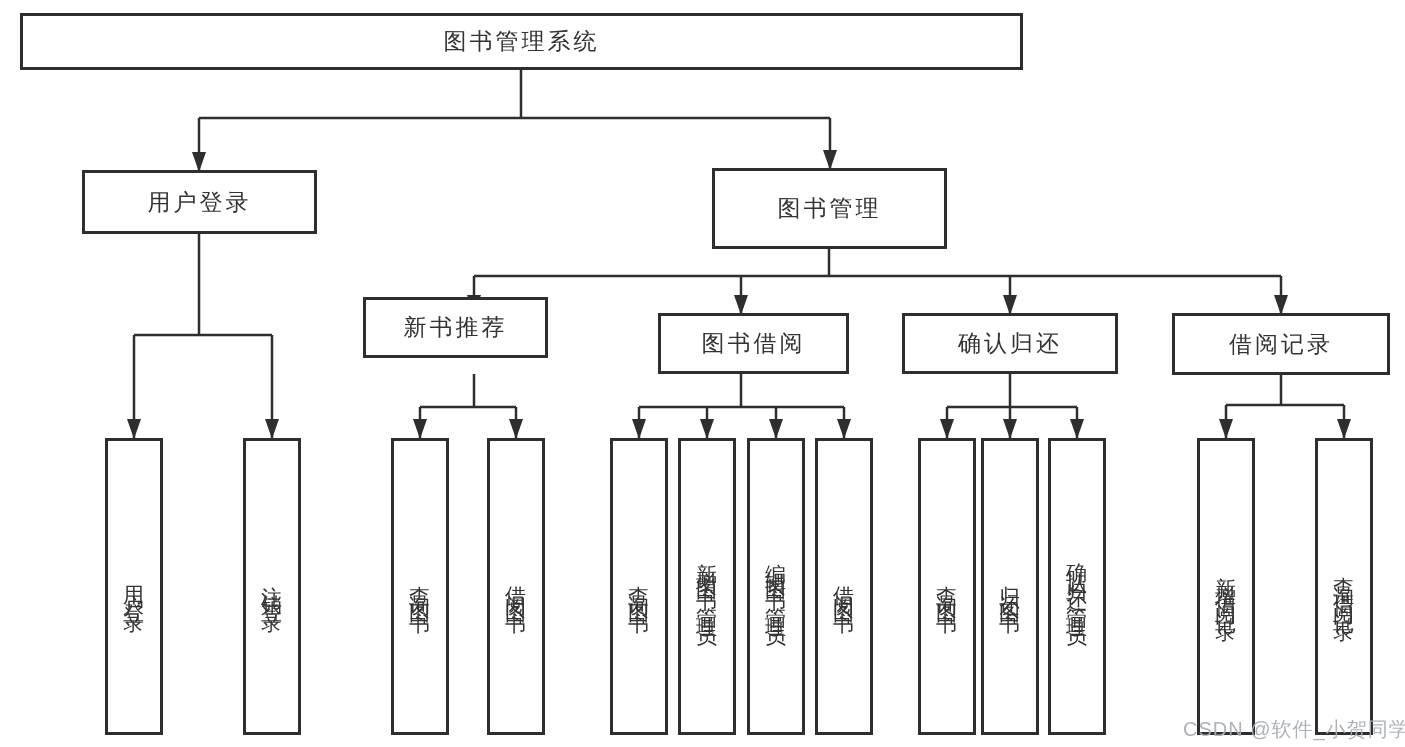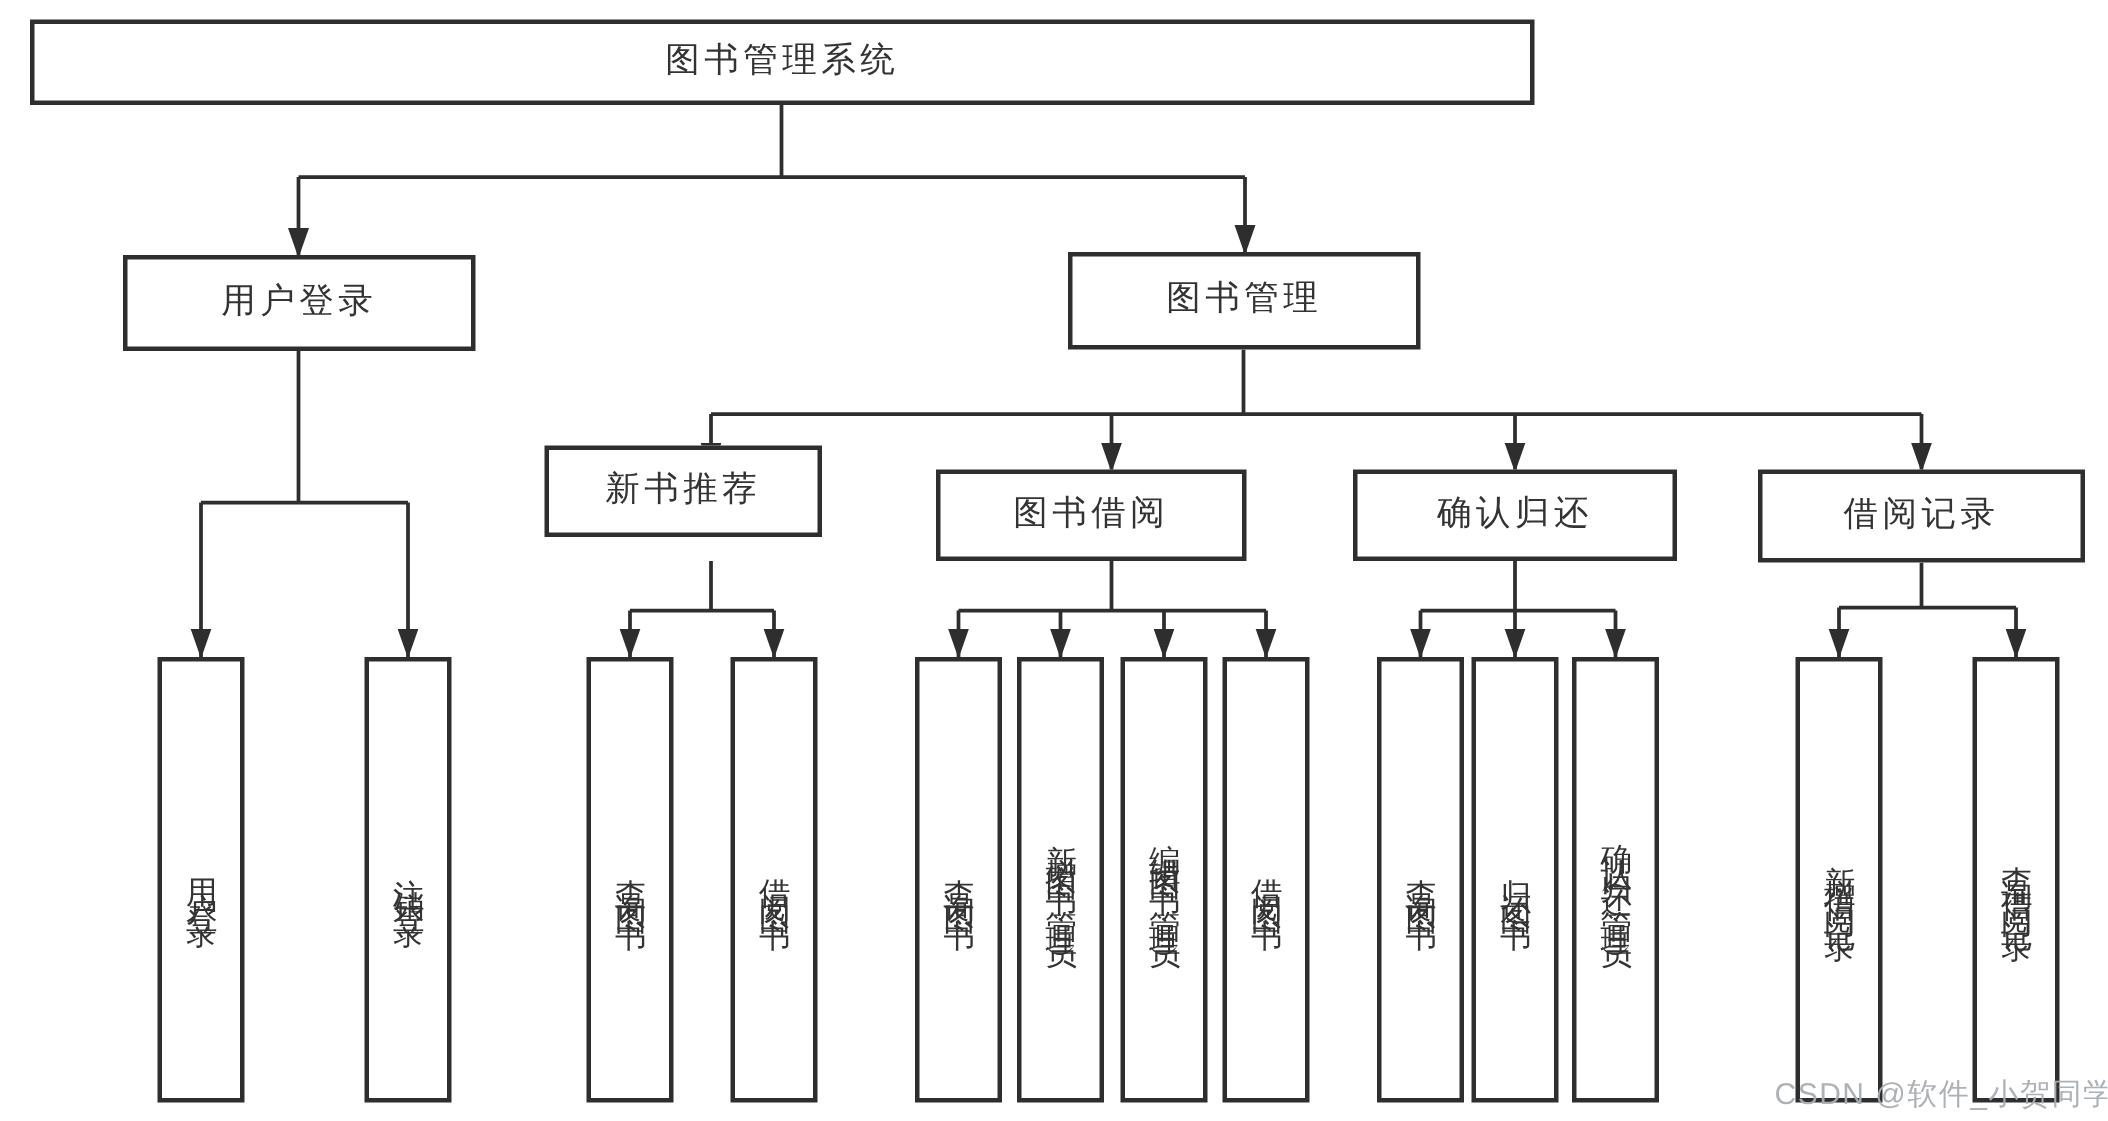--- a/index.html
+++ b/index.html
@@ -13,21 +13,21 @@
     width:1405px;height:747px;
     background:var(--bg);
     font-family:"Liberation Sans", sans-serif;
     overflow:hidden;
   }
   .canvas{position:relative;width:1405px;height:747px;}
   svg.wires{position:absolute;left:0;top:0;z-index:1;}
   .hbox{
     position:absolute;z-index:2;box-sizing:border-box;
     background:#fff;border:3px solid var(--line);
-    display:flex;align-items:center;justify-content:center;font-family:Liberation Mono, monospace;
+    display:flex;align-items:center;justify-content:center;
   }
   .hbox .label{
     font-size:23px;letter-spacing:3px;color:var(--text);
     white-space:nowrap;line-height:1;
   }
   .vbox{
     position:absolute;z-index:2;box-sizing:border-box;
     width:58px;height:297px;top:438px;
     background:#fff;border:3px solid var(--line);
     display:flex;align-items:center;justify-content:center;
@@ -86,28 +86,28 @@
     </g>
   </svg>
 
   <div class="hbox" style="left:20px;top:13px;width:1003px;height:57px">
     <span class="label">图书管理系统</span>
   </div>
 
   <div class="hbox" style="left:82px;top:170px;width:235px;height:64px">
     <span class="label">用户登录</span>
   </div>
-  <div class="hbox" style="left:712px;top:168px;width:235px;height:65px">
+  <div class="hbox" style="left:712px;top:168px;width:235px;height:81px">
     <span class="label">图书管理</span>
   </div>
 
   <div class="hbox" style="left:363px;top:297px;width:185px;height:61px">
     <span class="label">新书推荐</span>
   </div>
-  <div class="hbox" style="left:624px;top:313px;width:207px;height:61px">
+  <div class="hbox" style="left:658px;top:313px;width:191px;height:61px">
     <span class="label">图书借阅</span>
   </div>
   <div class="hbox" style="left:902px;top:313px;width:216px;height:61px">
     <span class="label">确认归还</span>
   </div>
   <div class="hbox" style="left:1172px;top:313px;width:218px;height:62px">
     <span class="label">借阅记录</span>
   </div>
 
   <div class="vbox" style="left:105px">

